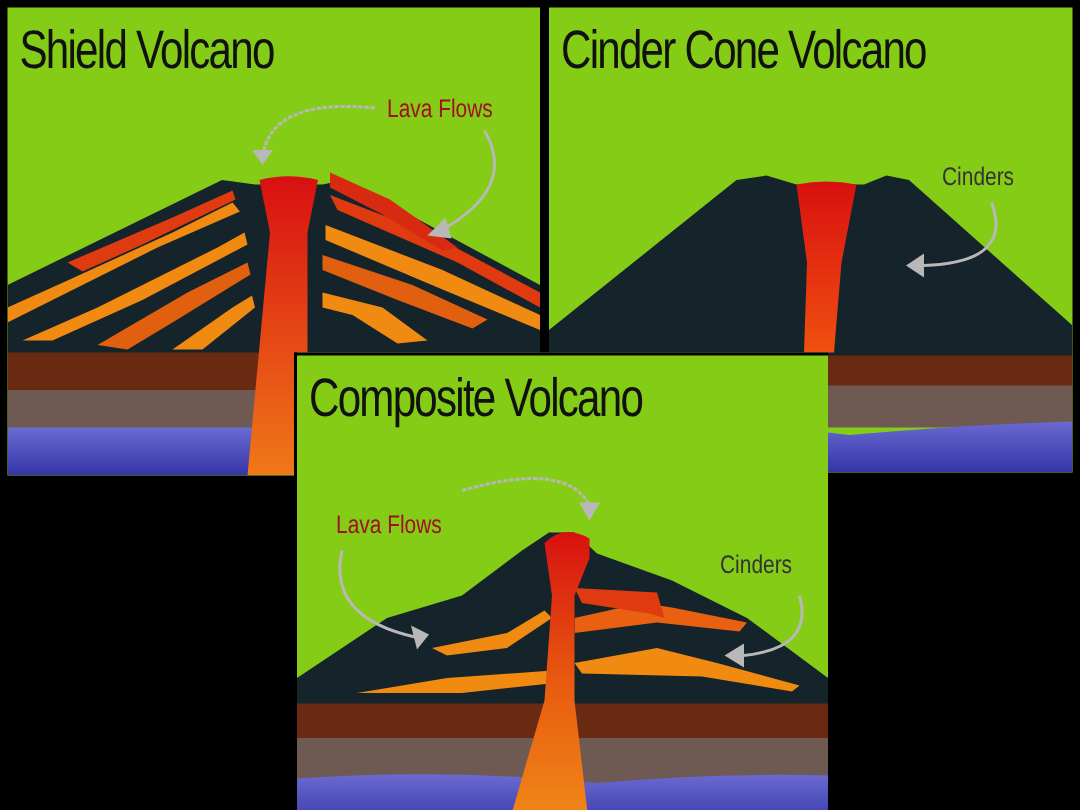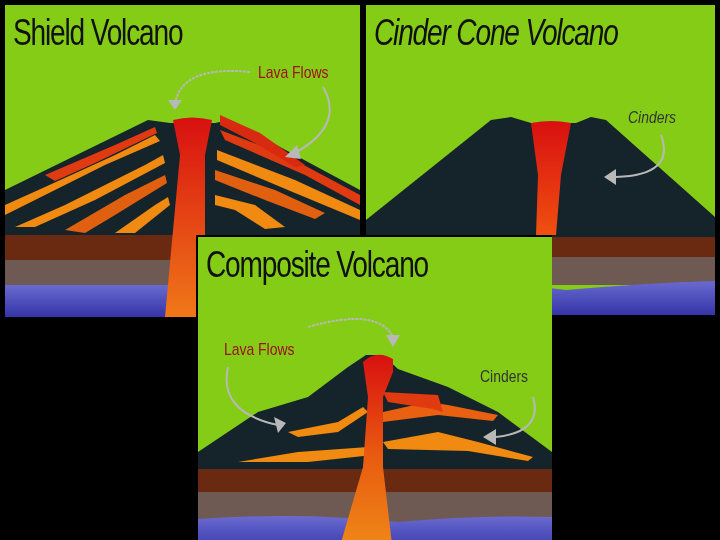--- a/index.html
+++ b/index.html
@@ -4,21 +4,21 @@
 <style>
   html, body { margin:0; padding:0; background:#000; }
   body { width:720px; height:540px; position:relative; overflow:hidden; font-family:"Liberation Sans", sans-serif; }
   .panel { position:absolute; background:#84cc16; overflow:hidden; }
   .panel svg { position:absolute; left:0; top:0; }
   .title { position:absolute; font-family:"Liberation Sans Narrow","Liberation Sans", sans-serif; color:#111; font-size:36px; letter-spacing:-1.5px; transform:scaleX(0.78); transform-origin:left top; white-space:nowrap; line-height:1; }
   .label { position:absolute; font-size:17px; white-space:nowrap; transform:scaleX(0.82); transform-origin:left top; line-height:1; }
   .label.lava { color:#a01020; }
   .label.cinder { color:#333; }
   #shield { left:5px; top:5px; width:355px; height:312px; }
-  #cinder { left:366px; top:5px; width:349px; height:310px;font-style:italic; }
+  #cinder { left:366px; top:5px; width:349px; height:310px; }
   #composite { left:196px; top:215px; width:356px; height:318px; border-top:2px solid #000; border-left:2px solid #000; box-sizing:border-box;margin-top:20px; }
 </style>
 </head>
 <body>
 
 
 
 <defs></defs>
 
 

